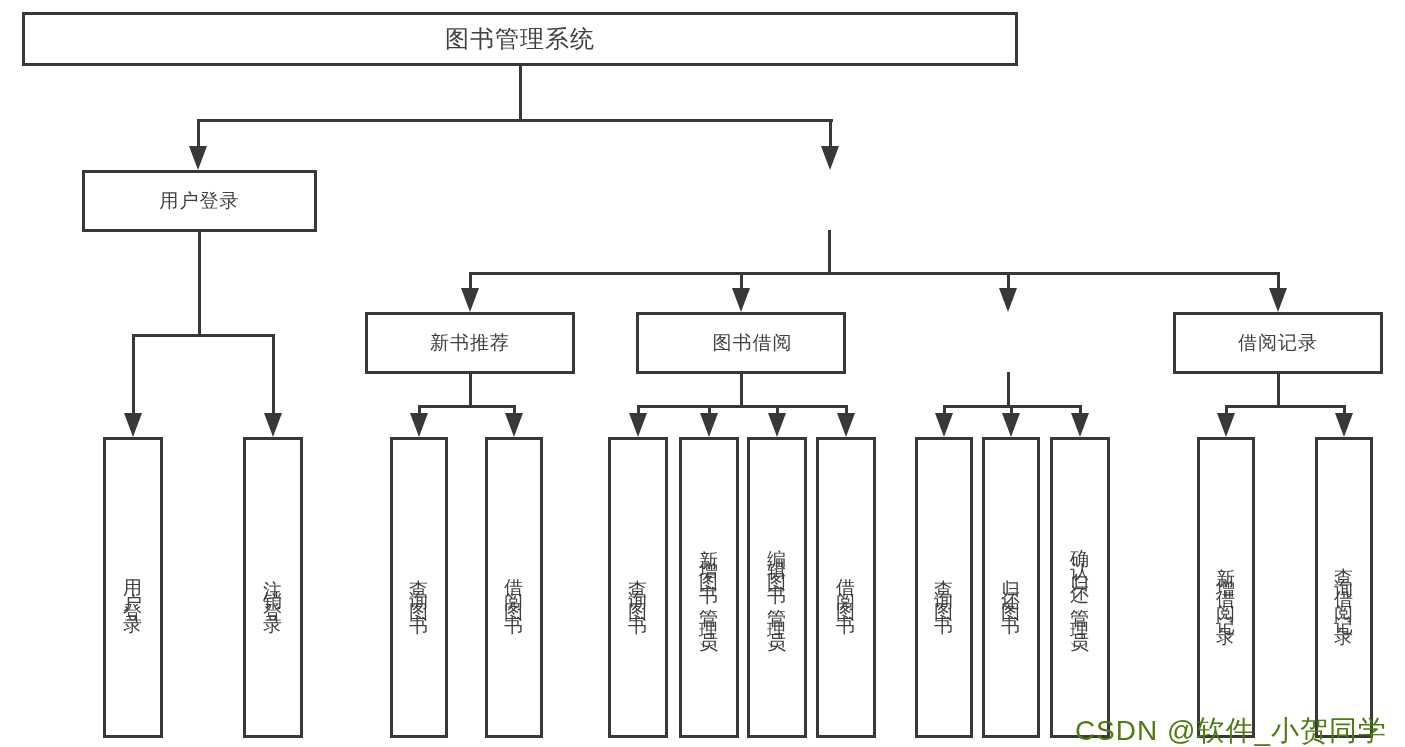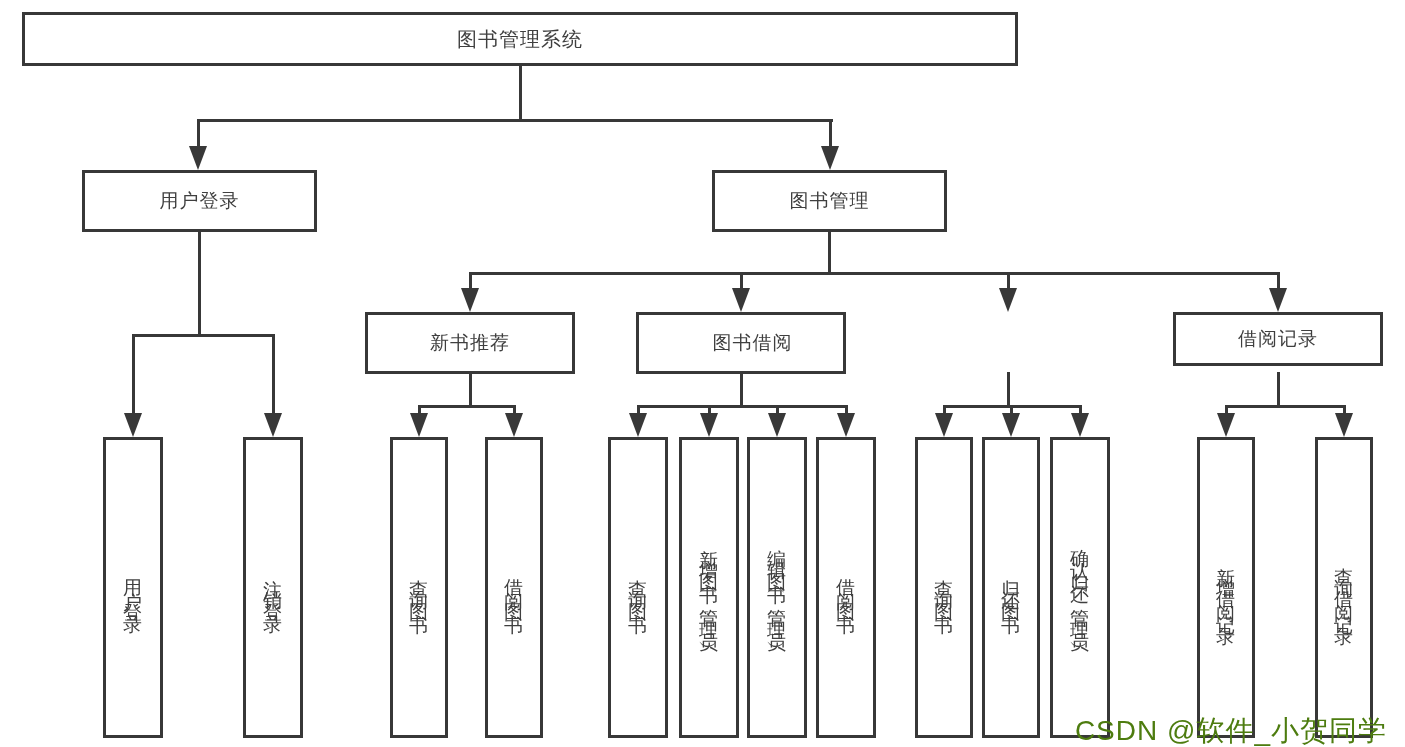--- a/index.html
+++ b/index.html
@@ -6,21 +6,21 @@
   .stage{
     position:relative;width:1405px;height:747px;background:#ffffff;
     font-family:"Liberation Sans", sans-serif;overflow:hidden;
     --line:#383838;--ink:#3f3f3f;
   }
   .node{
     position:absolute;box-sizing:border-box;border:3px solid var(--line);
     background:#fff;display:flex;align-items:center;justify-content:center;
     color:var(--ink);font-size:19px;letter-spacing:1px;white-space:nowrap;
   }
-  .root-node{font-size:20px;}
+  .root-node{font-size:24px;}
   .vnode{white-space:normal;}
   .vnode .vtext{
     writing-mode:vertical-rl;text-orientation:mixed;
     letter-spacing:12px;line-height:1;font-size:19px;
   }
   .hline,.vline{position:absolute;background:var(--line);}
   .hline{height:3px;}
   .vline{width:3px;}
   .arrow{
     position:absolute;width:0;height:0;
@@ -44,23 +44,20 @@
   <div class="vline" style="left:518.5px;top:65px;height:55px;"></div>
   <div class="hline" style="left:196.5px;top:118.5px;width:636px;"></div>
   <div class="vline" style="left:196.5px;top:118.5px;height:28px;"></div>
   <div class="arrow" style="left:189px;top:146px;"></div>
   <div class="vline" style="left:828.5px;top:118.5px;height:28px;"></div>
   <div class="arrow" style="left:821px;top:146px;"></div>
 
   <div class="node" style="left:82px;top:170px;width:235px;height:62px;">
     <span>用户登录</span>
   </div>
-  <div class="node" style="left:712px;top:170px;width:235px;height:62px;">
-    <span>图书管理</span>
-  </div>
 
   <div class="vline" style="left:198px;top:230px;height:105px;"></div>
   <div class="hline" style="left:131.5px;top:333.5px;width:143px;"></div>
   <div class="vline" style="left:131.5px;top:333.5px;height:80px;"></div>
   <div class="arrow" style="left:124px;top:413px;"></div>
   <div class="vline" style="left:271.5px;top:333.5px;height:80px;"></div>
   <div class="arrow" style="left:264px;top:413px;"></div>
 
   <div class="vline" style="left:828px;top:230px;height:45px;"></div>
   <div class="hline" style="left:468.5px;top:271.5px;width:811px;"></div>
@@ -72,21 +69,21 @@
   <div class="arrow" style="left:999px;top:288px;"></div>
   <div class="vline" style="left:1276.5px;top:271.5px;height:17px;"></div>
   <div class="arrow" style="left:1269px;top:288px;"></div>
 
   <div class="node" style="left:365px;top:312px;width:210px;height:62px;">
     <span>新书推荐</span>
   </div>
   <div class="node" style="left:636px;top:312px;width:210px;height:62px;padding-left:23px;">
     <span>图书借阅</span>
   </div>
-  <div class="node" style="left:1173px;top:312px;width:210px;height:54px;">
+  <div class="node" style="left:1173px;top:312px;width:210px;height:62px;">
     <span>借阅记录</span>
   </div>
 
   <div class="vline" style="left:468.5px;top:372px;height:35px;"></div>
   <div class="hline" style="left:417.5px;top:404.5px;width:98px;"></div>
   <div class="vline" style="left:417.5px;top:404.5px;height:9px;"></div>
   <div class="arrow" style="left:410px;top:413px;"></div>
   <div class="vline" style="left:512.5px;top:404.5px;height:9px;"></div>
   <div class="arrow" style="left:505px;top:413px;"></div>
 

